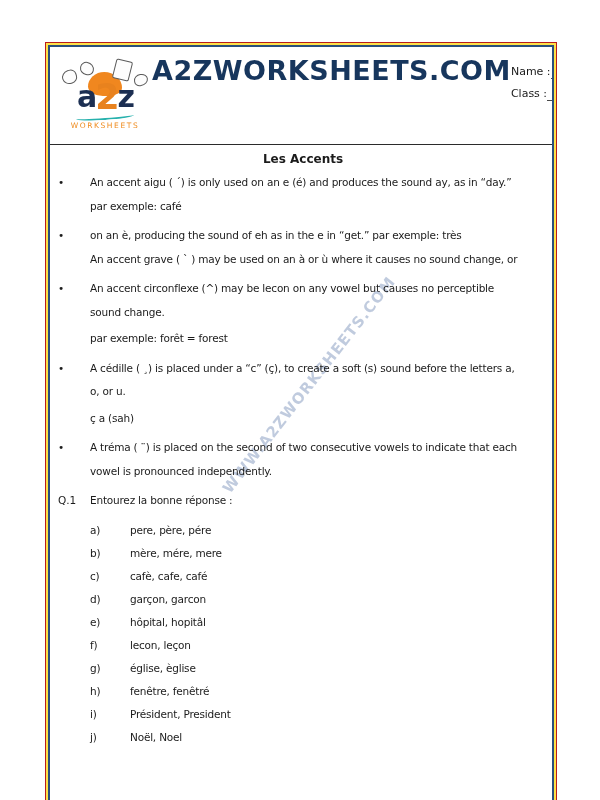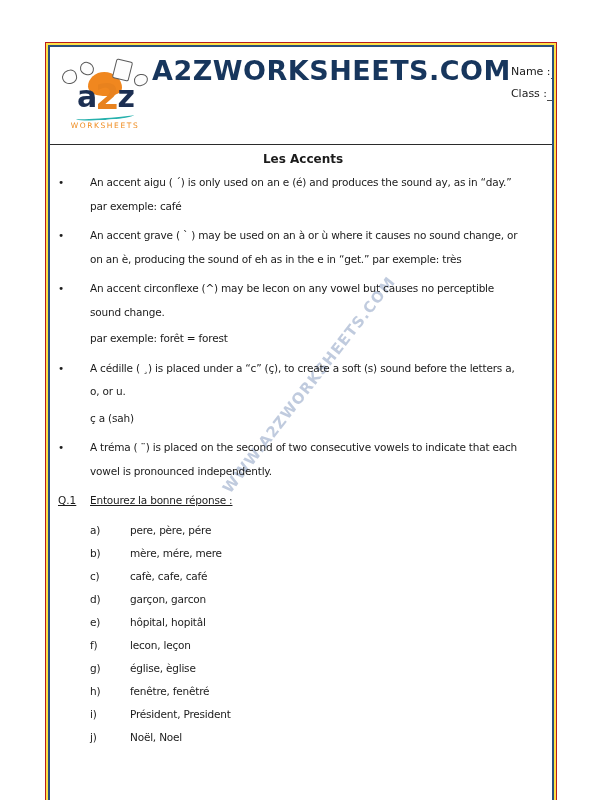--- a/index.html
+++ b/index.html
@@ -64,21 +64,21 @@
   .divider { border-top: 1.5px solid #2b2b2b; }
 
   
   .content { position: relative; padding: 3px 0 0 4px; font-size: 10.5px; letter-spacing: -0.2px; }
   .ws-title { position: relative; z-index: 1; text-align: center; font-weight: bold; font-size: 12px; line-height: 23px; letter-spacing: 0; }
   .block { position: relative; z-index: 1; display: flex; margin-bottom: 6px; }
   .marker { width: 36px; flex: 0 0 36px; padding-left: 4px; line-height: 23.5px; }
   .lines { flex: 1; min-width: 0; }
   .line { line-height: 23.5px; white-space: nowrap; }
   .note { margin-top: -3px; }
-  .question { margin-top: 0; text-decoration: underline; }
+  .question { margin-top: 0; }
   .qnum { letter-spacing: 0; }
   .option { margin-bottom: 0; }
   .option .marker { line-height: 23px; }
   .opt-letter { width: 40px; flex: 0 0 40px; line-height: 23px; }
   .option .line { line-height: 23px; }
 
   .watermark {
     position: absolute; z-index: 0; left: 259px; top: 240px;
     transform: translate(-50%, -50%) rotate(-52deg);
     font-size: 15px; letter-spacing: 1px; color: rgba(140, 160, 195, 0.55);
@@ -148,22 +148,22 @@
           <span class="marker">•</span>
           <div class="lines">
             <div class="line">An accent aigu ( ´) is only used on an e (é) and produces the sound ay, as in “day.”</div>
             <div class="line">par exemple: café</div>
           </div>
         </div>
 
         <div class="block bullet">
           <span class="marker">•</span>
           <div class="lines">
+            <div class="line">on an è, producing the sound of eh as in the e in “get.” par exemple: très</div>
             <div class="line">An accent grave ( ` ) may be used on an à or ù where it causes no sound change, or</div>
-            <div class="line">on an è, producing the sound of eh as in the e in “get.” par exemple: très</div>
           </div>
         </div>
 
         <div class="block bullet">
           <span class="marker">•</span>
           <div class="lines">
             <div class="line">An accent circonflexe (^) may be lecon on any vowel but causes no perceptible</div>
             <div class="line">sound change.</div>
           </div>
         </div>

